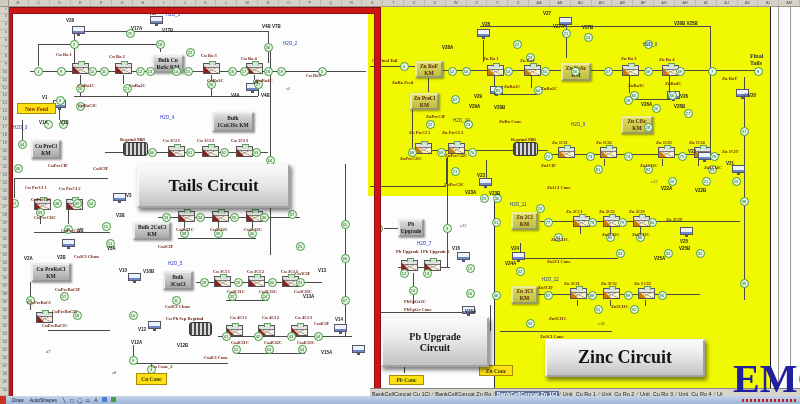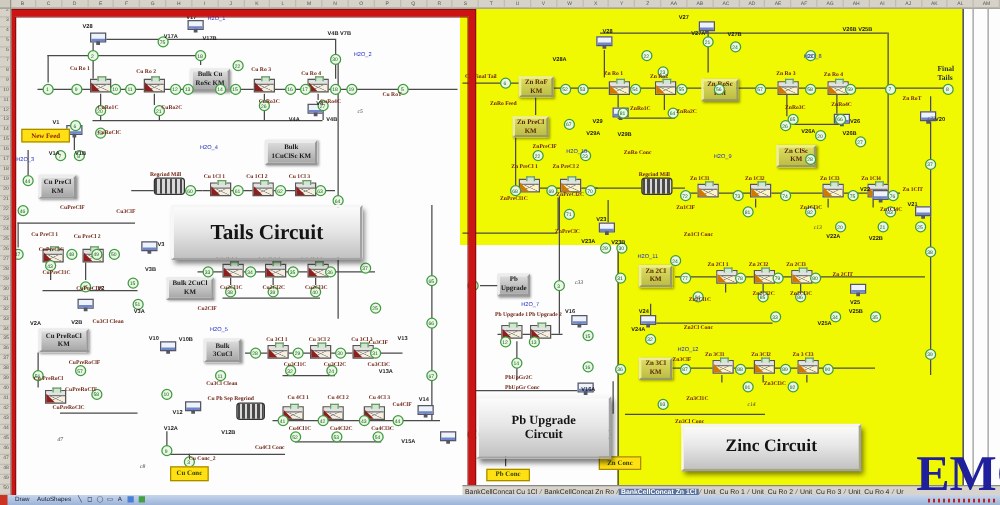--- a/index.html
+++ b/index.html
@@ -551,21 +551,21 @@
         <div>Zn 3Cl</div>
         <div>KM</div>
       </div>
       <div class="plq" style="left: 137px; top: 164px; width: 153px; height: 44px; font-size: 17px;">
         <div>Tails Circuit</div>
       </div>
       <div class="plq" style="left: 381px; top: 317px; width: 108px; height: 50px; font-size: 10px;">
         <div>Pb Upgrade</div>
         <div>Circuit</div>
       </div>
-      <div class="plq" style="left: 545px; top: 339px; width: 144px; height: 38px; font-size: 14px;">
+      <div class="plq" style="left: 545px; top: 339px; width: 160px; height: 38px; font-size: 18px;">
         <div>Zinc Circuit</div>
       </div>
       <div class="tag" style="left: 17px; top: 103px; width: 39px; height: 11px; color: rgb(138, 26, 0);">New Feed</div>
       <div class="tag" style="left: 136px; top: 373px; width: 31px; height: 12px; color: rgb(51, 63, 0);">Cu Conc</div>
       <div class="tag" style="left: 389px; top: 375px; width: 35px; height: 10px; color: rgb(51, 63, 0);">Pb Conc</div>
       <div class="tag" style="left: 479px; top: 365px; width: 34px; height: 11px; color: rgb(51, 63, 0);">Zn Conc</div>
       <div class="lab w" style="left: 166px; top: 13px;">H2O_1</div>
       <div class="lab w" style="left: 283px; top: 42px;">H2O_2</div>
       <div class="lab w" style="left: 13px; top: 126px;">H2O_3</div>
       <div class="lab w" style="left: 160px; top: 116px;">H2O_4</div>

